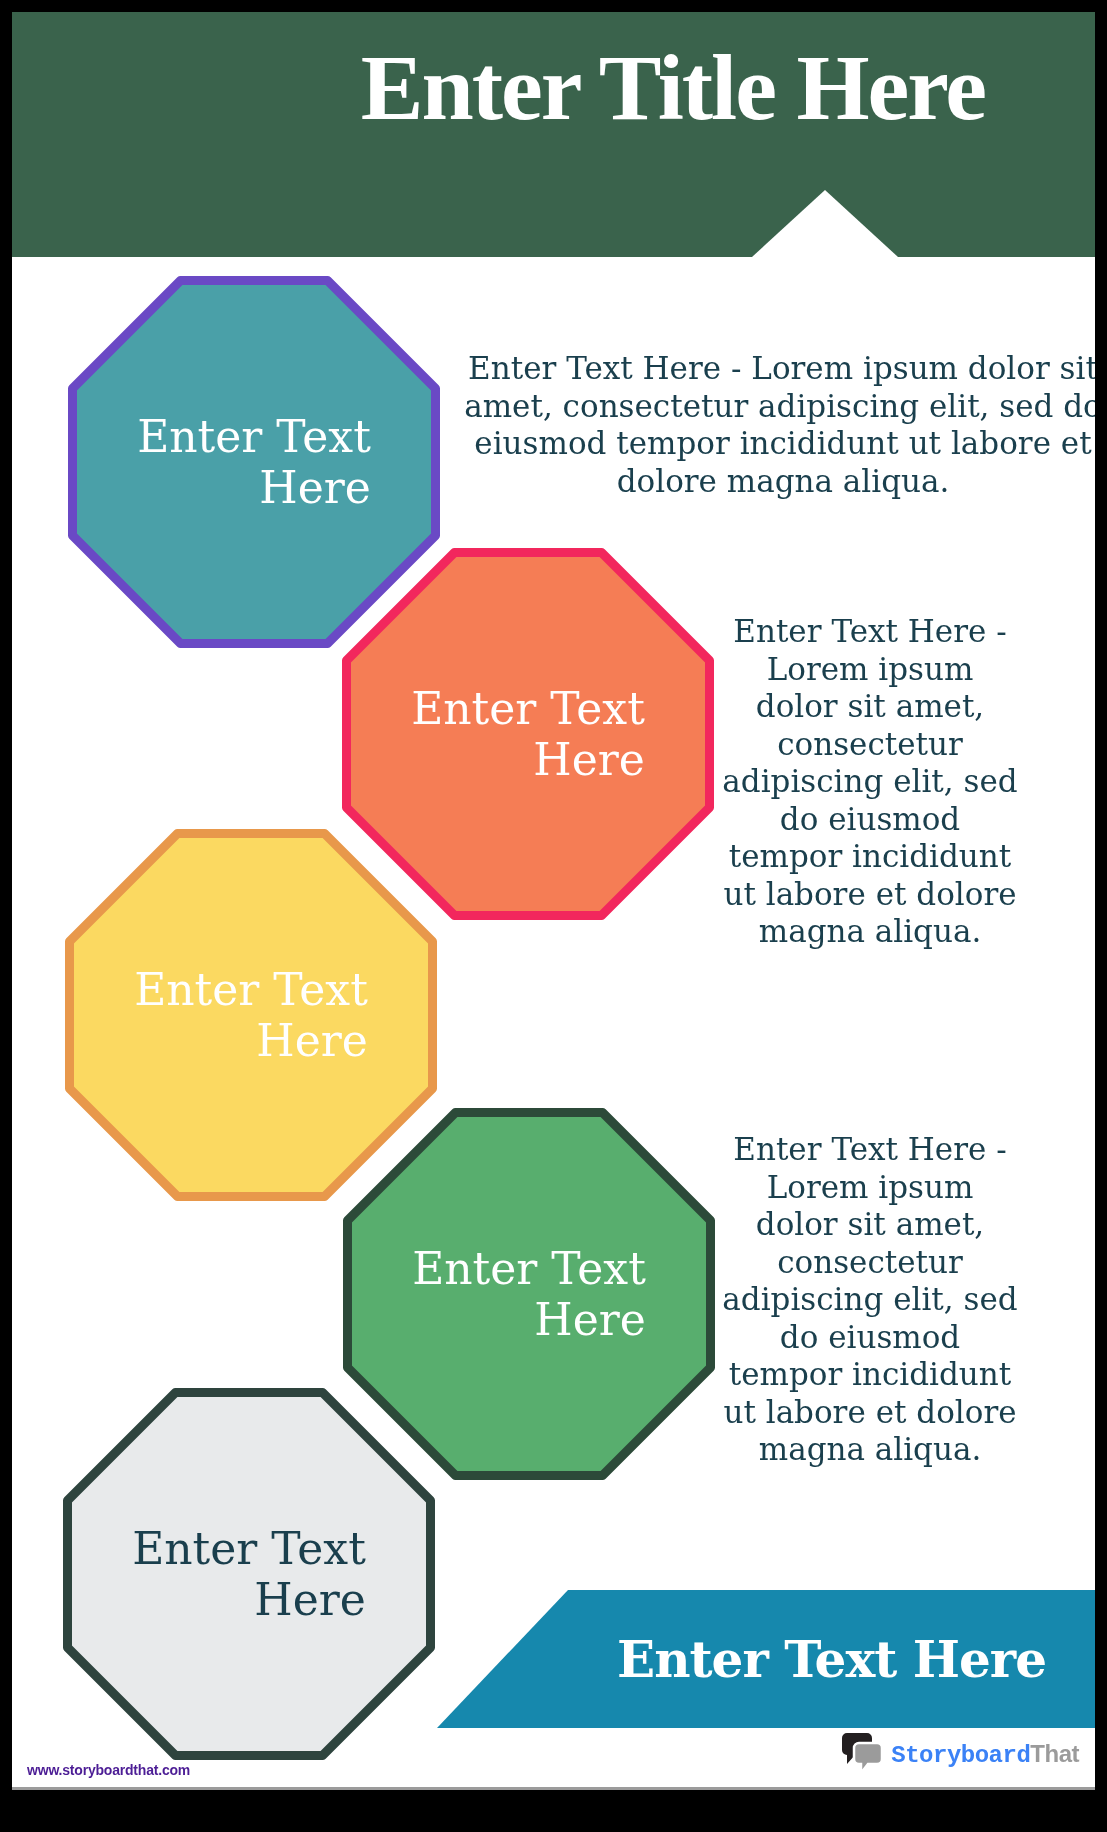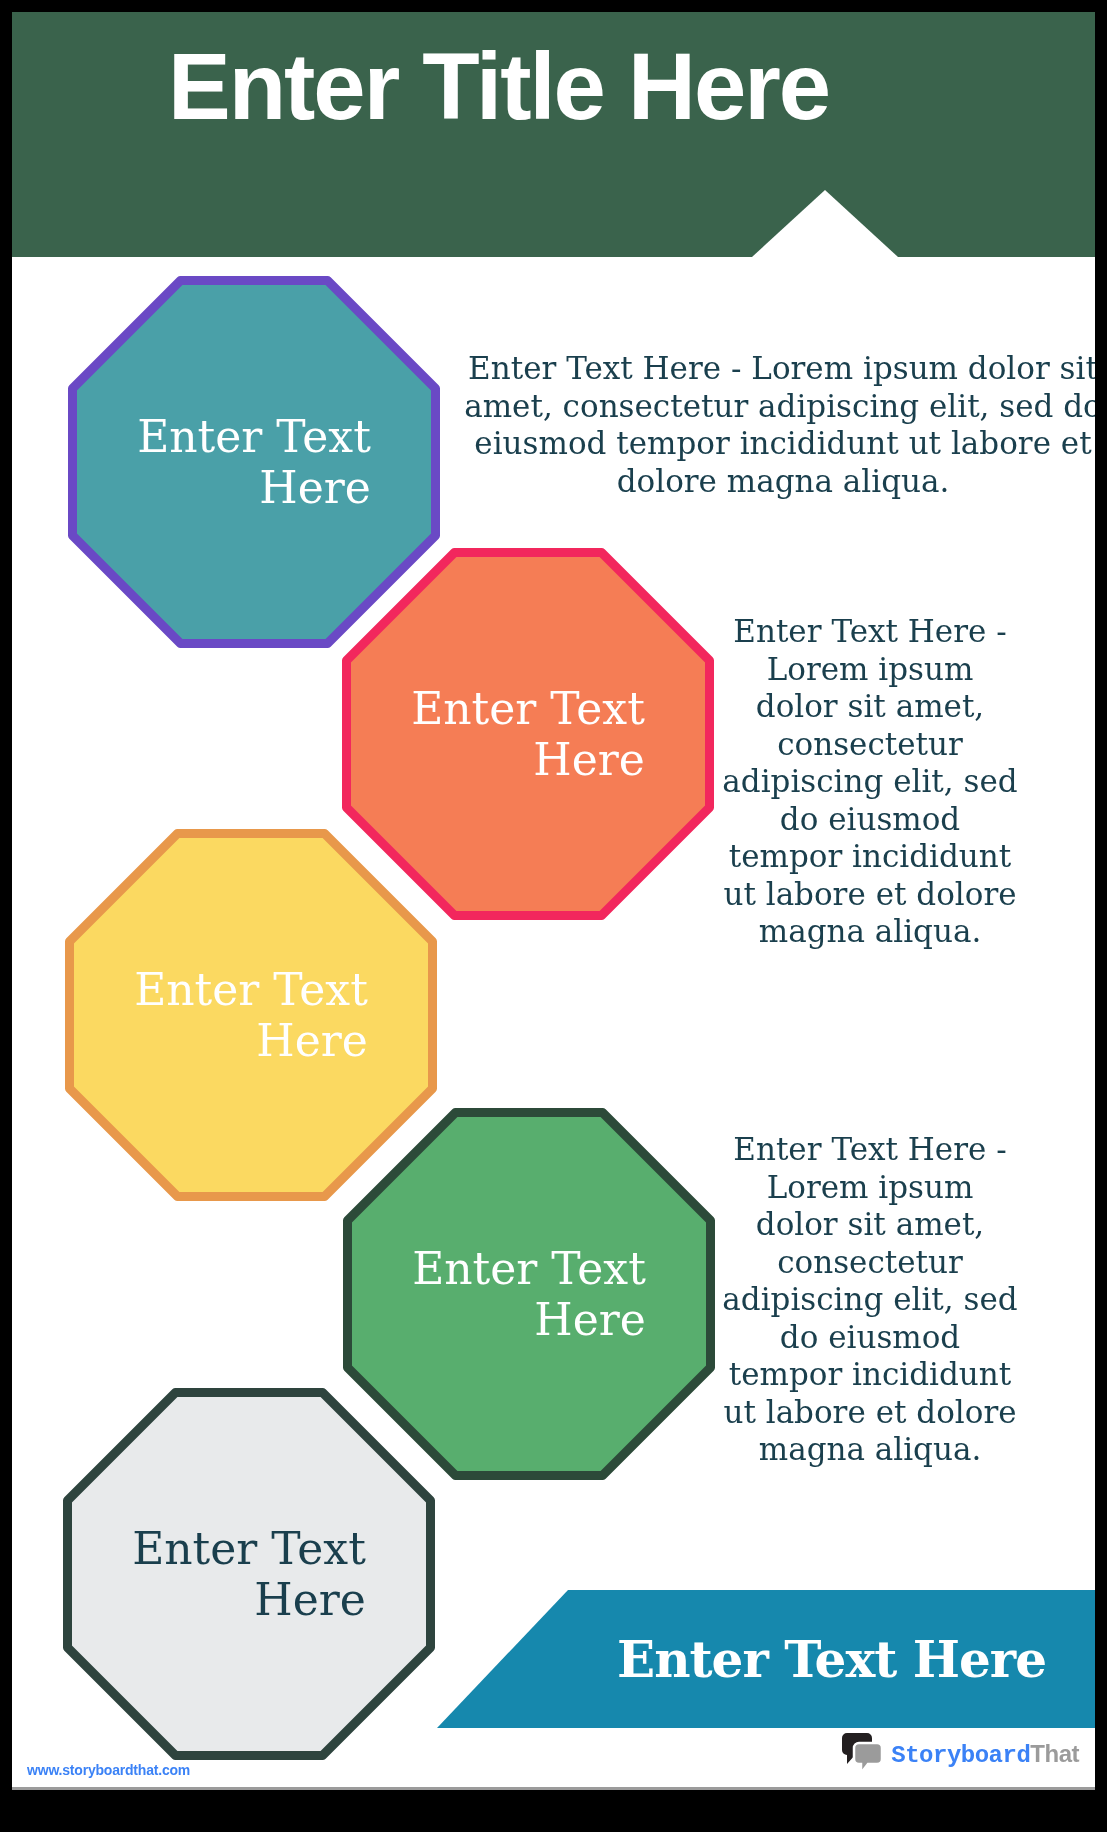--- a/index.html
+++ b/index.html
@@ -9,21 +9,21 @@
     background:#000000; overflow:hidden; margin:0 auto;
   }
   .content {
     position:absolute; left:12px; top:12px; width:1083px; height:1778px;
     background:#ffffff; border-bottom:3px solid #9b9b9b; overflow:hidden;
   }
   
   .header { position:absolute; left:0; top:0; width:1083px; height:245px; background:#3A634C; }
   .title {
     position:absolute; left:0; top:26px; width:973px;
-    text-align:center; color:#ffffff; font-family:Liberation Sans, sans-serif;
+    text-align:right; color:#ffffff; font-family:Liberation Serif, serif;
     font-weight:bold; font-size:94px; line-height:1.05; letter-spacing:-2px;
   }
   .notch {
     position:absolute; left:740px; top:178px; width:0; height:0;
     border-left:73px solid transparent; border-right:73px solid transparent;
     border-bottom:67px solid #ffffff;
   }
   
   .oct { position:absolute; width:372px; height:372px; }
   .oct svg { position:absolute; left:0; top:0; }
@@ -52,21 +52,21 @@
   .banner-label {
     position:absolute; left:556px; top:1578px; width:527px; height:138px;
     display:flex; align-items:center; justify-content:center;
     color:#ffffff; font-weight:bold; font-size:50px; letter-spacing:-1px;
     font-family:"DejaVu Serif", serif;
   }
   
   .site-url {
     position:absolute; left:15px; top:1750px;
     font-family:"Liberation Sans", sans-serif; font-weight:bold;
-    font-size:14px; letter-spacing:-0.2px; color:#3b82f6;
+    font-size:14px; letter-spacing:-0.2px; color:#4c1d95;
   }
   .logo {
     position:absolute; right:16px; top:1716px; height:52px;
     display:flex; align-items:center; gap:7px;
     font-family:"Liberation Sans", sans-serif;
   }
   .logo-text { font-size:24px; font-weight:bold; letter-spacing:-0.5px; white-space:nowrap; }
   .logo-primary   { color:#3b82f6;font-family:Liberation Mono, monospace; }
   .logo-secondary { color:#9B9B9B; }
 </style>

